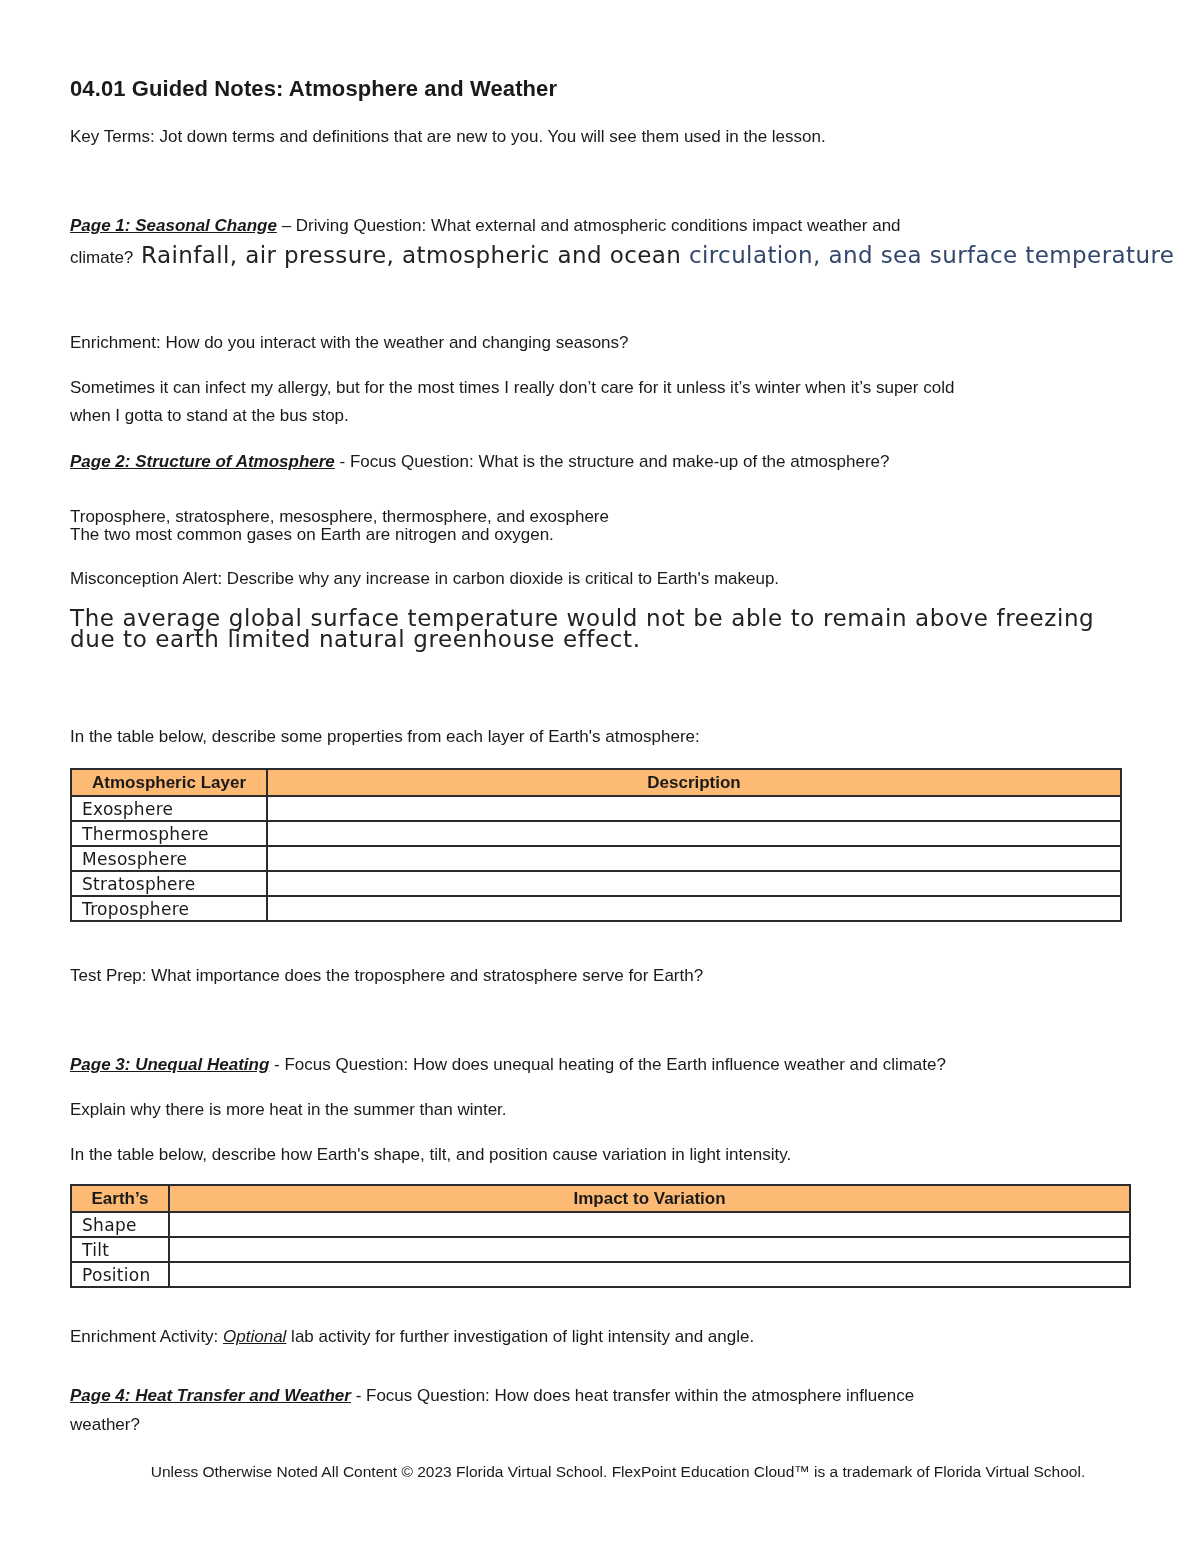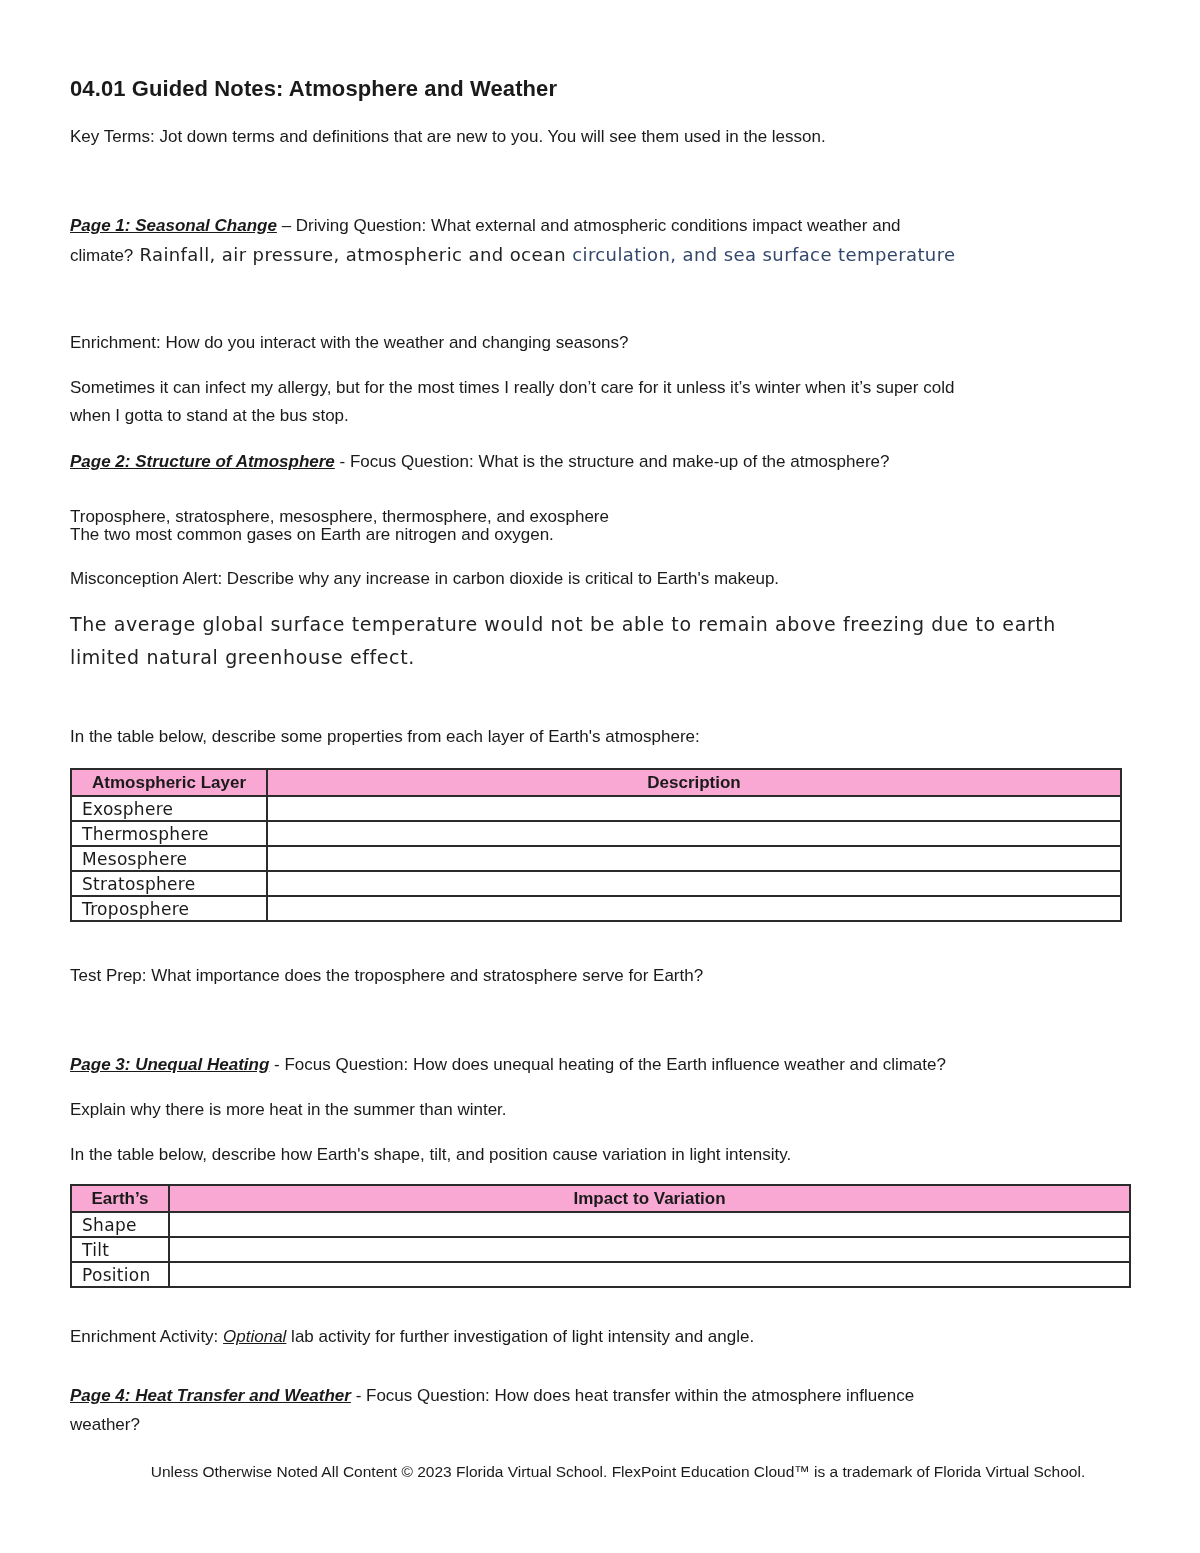--- a/index.html
+++ b/index.html
@@ -7,26 +7,26 @@
     width: 1200px; height: 1553px; position: relative; overflow: hidden;
     font-family: "Liberation Sans", "DejaVu Sans", sans-serif;
     color: #1a1a1a;
   }
   .page { position: absolute; left: 70px; top: 0; width: 1060px; }
   .abs { position: absolute; left: 0; white-space: nowrap; }
   .title { top: 76px; font-size: 22px; font-weight: bold; letter-spacing: 0.1px; }
   .txt { font-size: 17px; line-height: 22px; }
   .b { font-weight: normal; }
   .sec { font-weight: bold; font-style: italic; text-decoration: underline; text-align: right; }
-  .ans { font-family: "DejaVu Sans", sans-serif; font-size: 18px; color: #222; letter-spacing: 0.4px; }
+  .ans { font-family: "DejaVu Sans", sans-serif; font-size: 23px; color: #222; letter-spacing: 0.4px; }
   .ans-blue { color: #33466b; }
-  .ans-big { font-family: "DejaVu Sans", sans-serif; font-size: 19px; line-height: 33px; color: #222; letter-spacing: 0.6px; white-space: normal; width: 1060px; }
+  .ans-big { font-family: "DejaVu Sans", sans-serif; font-size: 23px; line-height: 21px; color: #222; letter-spacing: 0.6px; white-space: normal; width: 1060px; }
   table.grid { position: absolute; border-collapse: collapse; font-size: 17px; }
   table.grid th, table.grid td { border: 2px solid #2b2b2b; padding: 0 10px; height: 23px; text-align: left; }
-  table.grid th { background: #f9a8d4; font-weight: bold; text-align: center; height: 25px; margin-top: 16px; }
+  table.grid th { background: #fdba74; font-weight: bold; text-align: center; height: 25px; margin-top: 16px; }
   table.grid td.layer { font-family: "DejaVu Sans", sans-serif; font-size: 17px; letter-spacing: 0.3px; }
   .footer { position: absolute; left: 0; width: 1200px; top: 1463px; text-align: center; font-size: 15.5px; padding-left: 36px; box-sizing: border-box; }
 </style>
 </head>
 <body>
 
 <div class="page">
 
   <div class="abs title">04.01 Guided Notes: Atmosphere and Weather</div>
 

